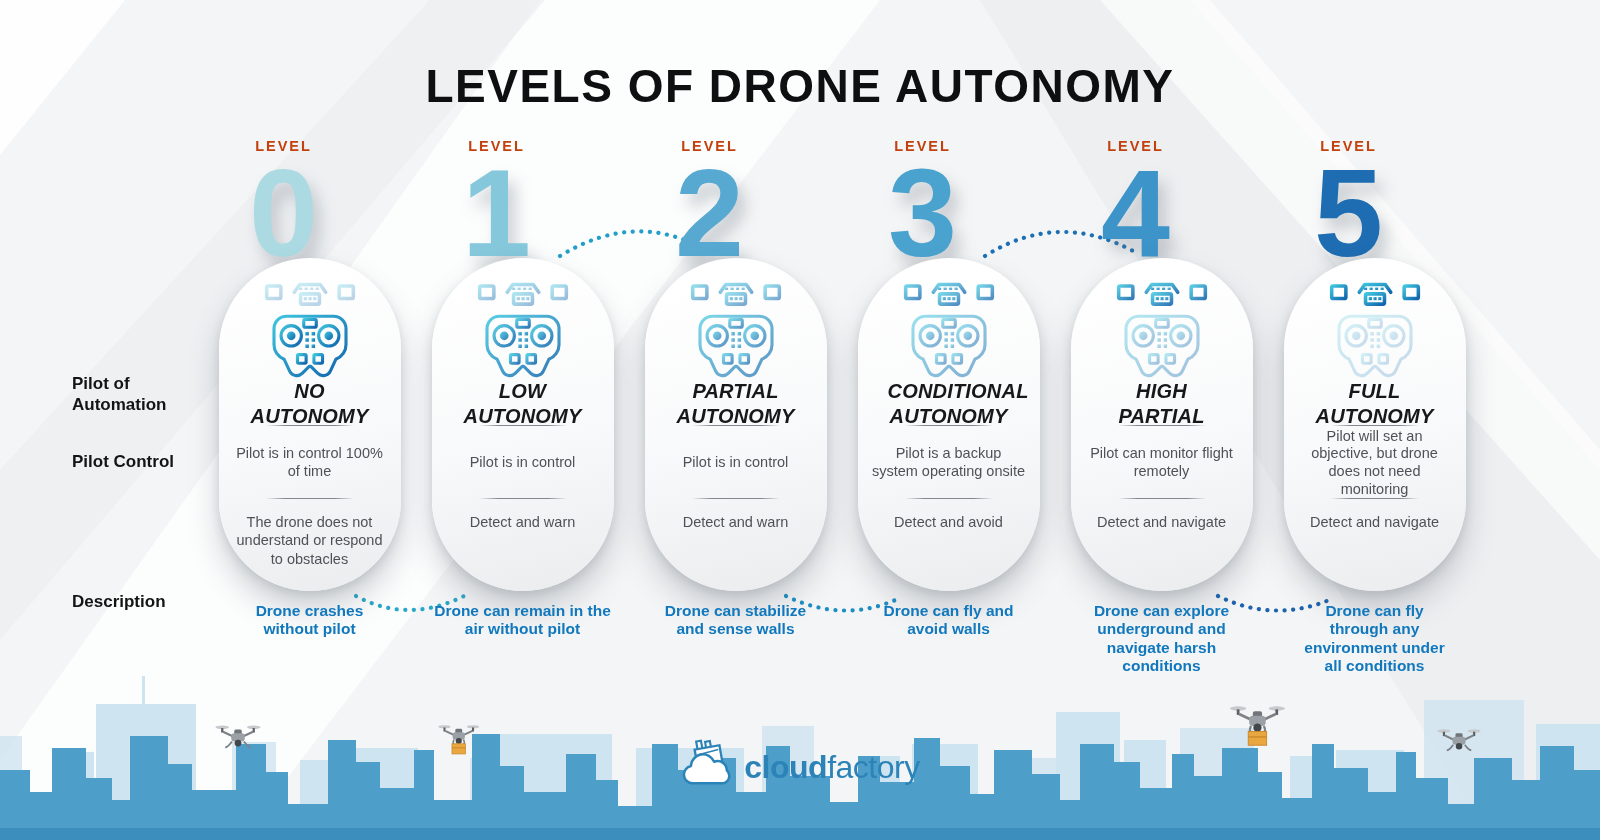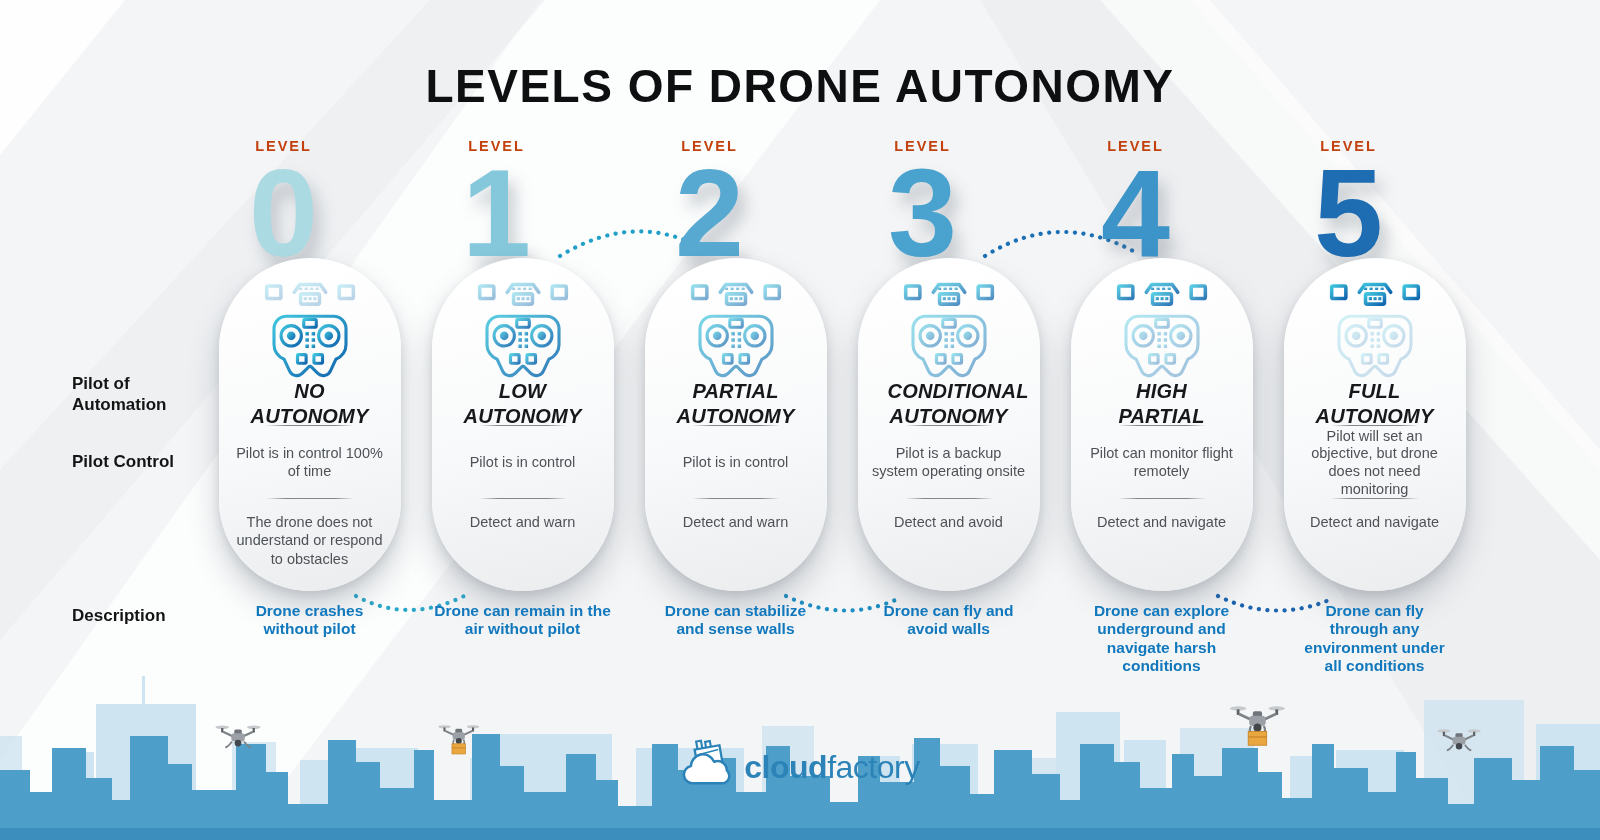--- a/index.html
+++ b/index.html
@@ -7,21 +7,21 @@
          font-family:"Liberation Sans",sans-serif;}
   svg.bg,svg.connectors,svg.sky{position:absolute;left:0;top:0;width:1600px;height:840px;}
   svg.bg{z-index:0;} svg.connectors{z-index:1;} svg.sky{z-index:3;}
 
   .page-title{position:absolute;top:28px;left:0;right:0;text-align:center;z-index:2;
     font-size:46px;font-weight:700;letter-spacing:1.5px;color:#0e0f10;}
 
   
   .rowlab{position:absolute;left:72px;width:150px;z-index:2;font-size:17px;font-weight:700;
     color:#141414;line-height:1.22;}
-  .rl-0{top:374px}.rl-1{top:452px}.rl-2{top:515px}.rl-3{top:606px}
+  .rl-0{top:374px}.rl-1{top:452px}.rl-2{top:515px}.rl-3{top:592px}
 
   
   .col{position:absolute;top:0;width:213px;height:700px;z-index:2;}
   .level-head{position:absolute;top:138px;left:0;right:0;text-align:center;transform:translateX(-26px);}
   .level-label{font-size:14.5px;font-weight:700;letter-spacing:2px;color:#c2410c;}
   .level-number{font-size:124px;font-weight:700;line-height:.92;margin-top:2px;
     text-shadow:7px 12px 16px rgba(110,120,132,.35);}
 
   .card{position:absolute;top:258px;left:50%;transform:translateX(-50%);width:182px;height:333px;
     border-radius:92px;background:linear-gradient(168deg,#ffffff 8%,#f8f9fa 55%,#eaecee 100%);

